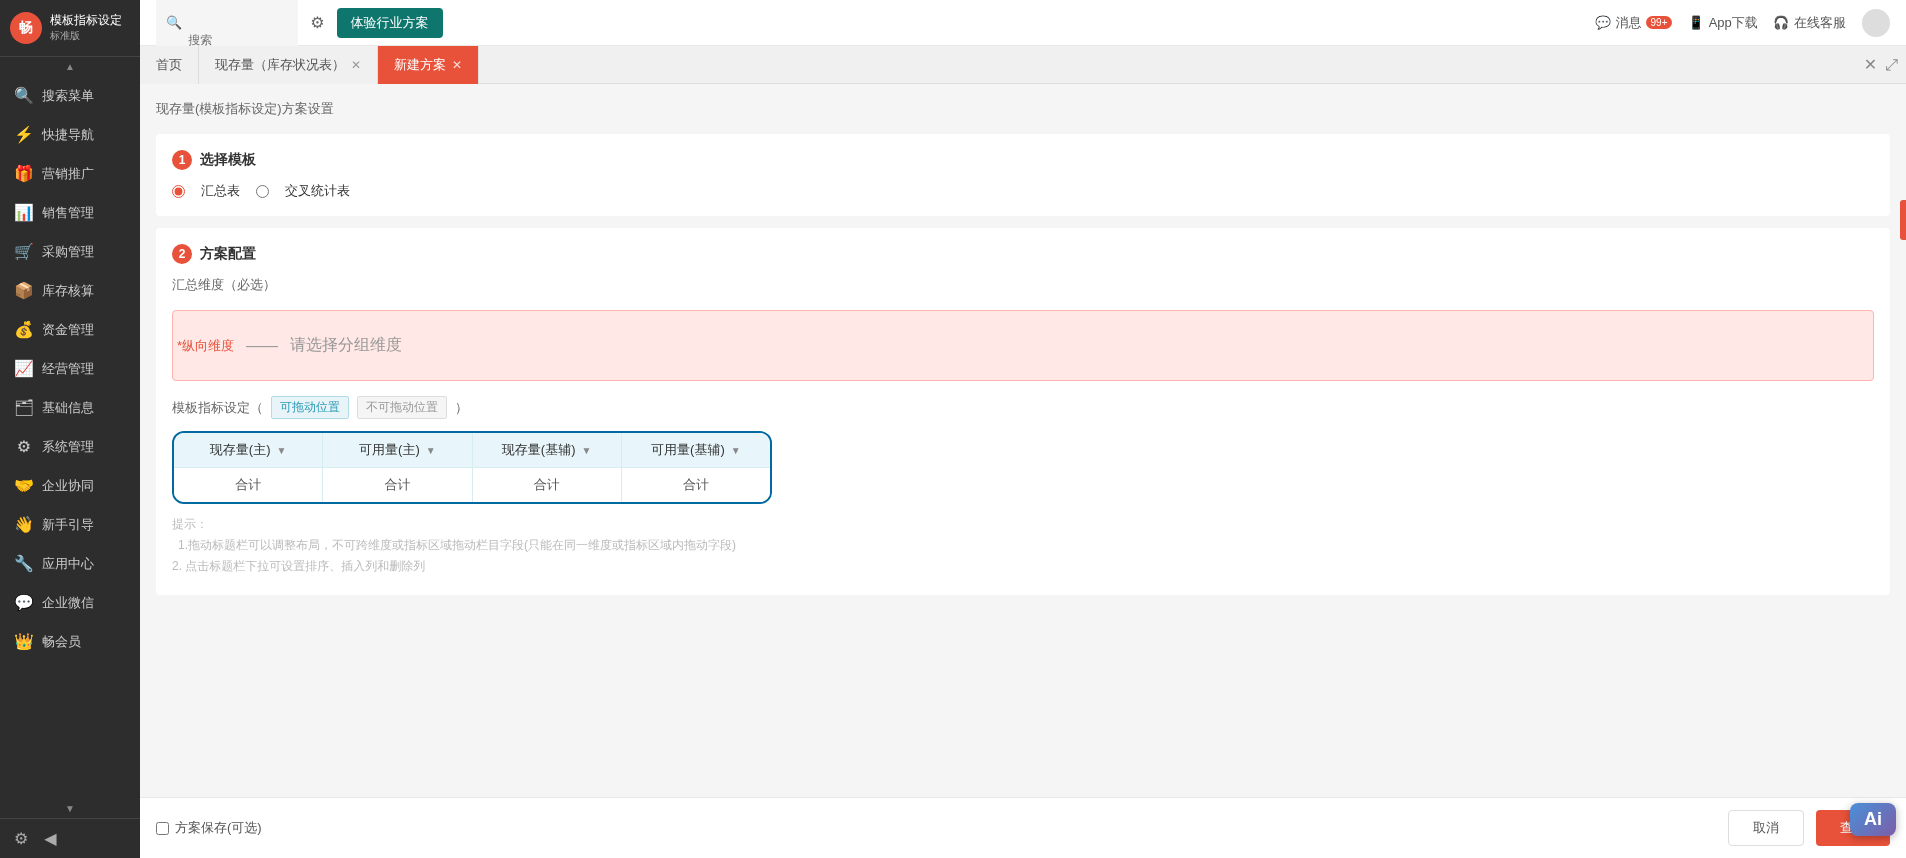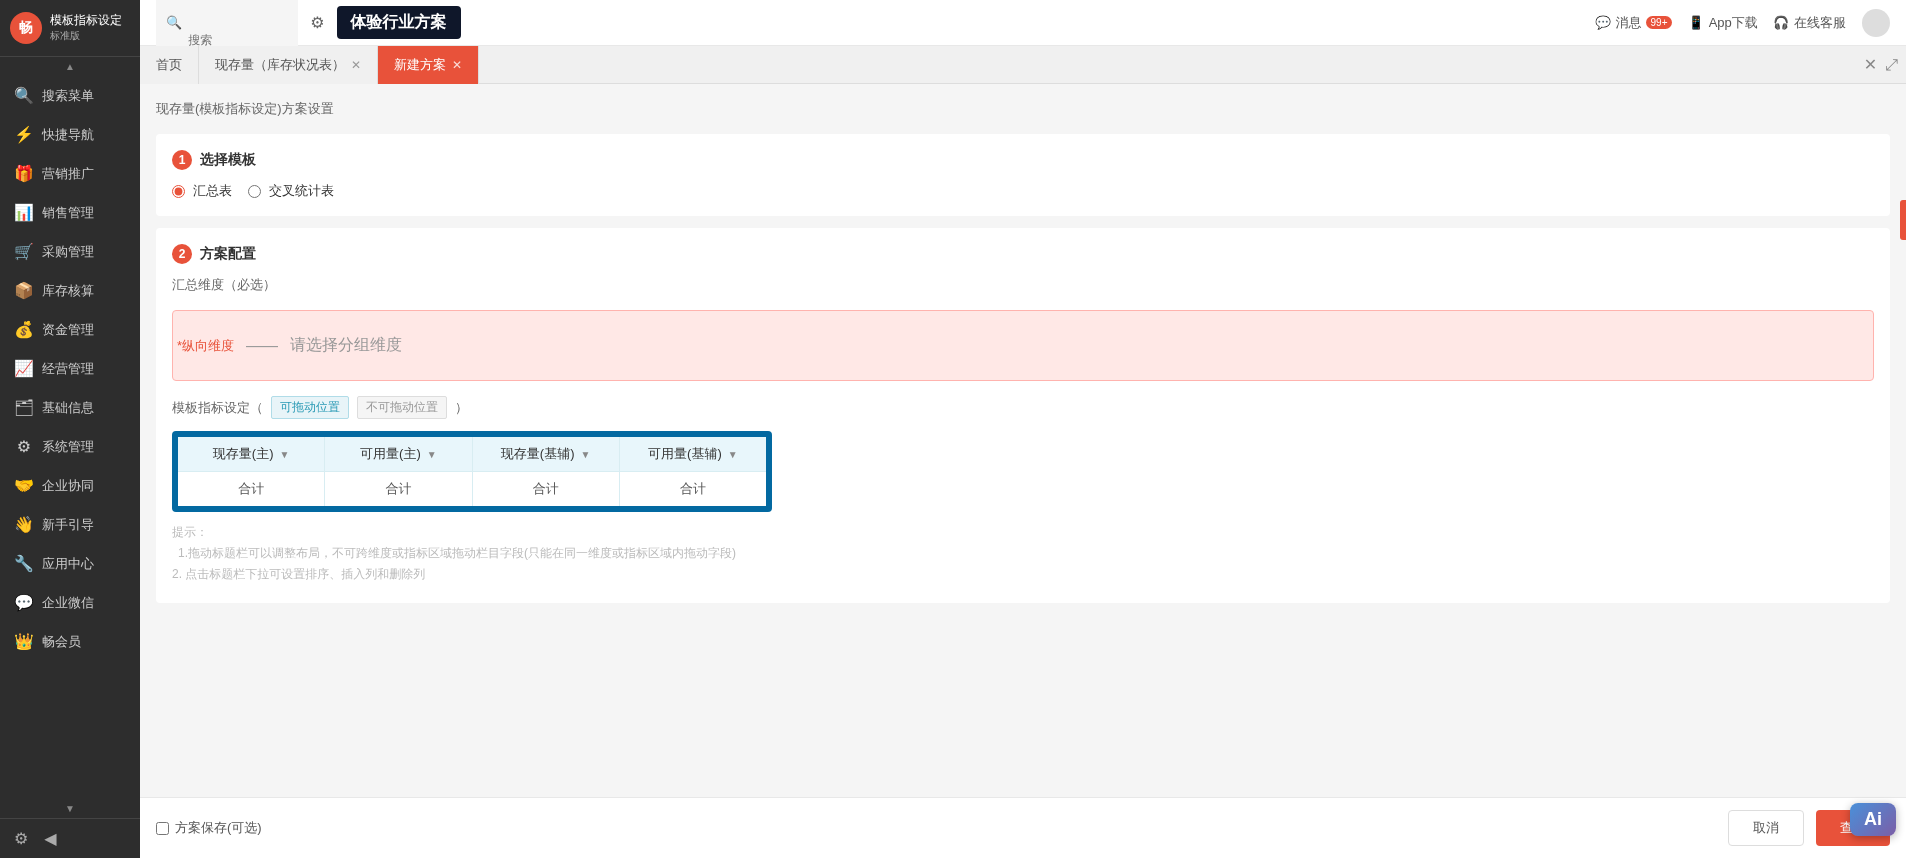--- a/index.html
+++ b/index.html
@@ -62,22 +62,22 @@
     }
     .topbar-search {
       display: flex; align-items: center; gap: 6px;
       background: #f5f5f5; border-radius: 4px; padding: 4px 10px;
     }
     .topbar-search input {
       border: none; background: transparent; outline: none; font-size: 12px; width: 100px; margin-top: 34px;
     }
     .topbar-gear { font-size: 16px; color: #666; cursor: pointer; }
     .topbar-trial {
-      background: #0f172a; color: white; border: none; border-radius: 4px;
-      padding: 6px 14px; font-size: 16px; cursor: pointer; font-weight: bold;
+      background: #0f766e; color: white; border: none; border-radius: 4px;
+      padding: 6px 14px; font-size: 13px; cursor: pointer;
     }
     .topbar-right {
       margin-left: auto; display: flex; align-items: center; gap: 16px;
     }
     .topbar-msg { display: flex; align-items: center; gap: 4px; cursor: pointer; color: #555; font-size: 13px; }
     .badge {
       background: #e8523a; color: white; border-radius: 10px;
       padding: 1px 5px; font-size: 10px;
     }
     .topbar-app { display: flex; align-items: center; gap: 4px; cursor: pointer; color: #555; font-size: 13px; }
@@ -123,21 +123,21 @@
       display: flex; align-items: center; gap: 8px; margin-bottom: 12px;
     }
     .step-num {
       width: 20px; height: 20px; border-radius: 50%;
       background: #e8523a; color: white; font-size: 12px;
       display: flex; align-items: center; justify-content: center; font-weight: bold;
     }
     .step-title { font-size: 14px; font-weight: bold; color: #333; }
 
     .radio-group { display: flex; align-items: center; gap: 16px; }
-    .radio-item { display: flex; align-items: center; gap: 8px; cursor: pointer; font-size: 13px; color: #333; }
+    .radio-item { display: flex; align-items: center; gap: 16px; cursor: pointer; font-size: 13px; color: #333; }
     .radio-item input[type=radio] { accent-color: #e8523a; }
 
     
     .dim-label { font-size: 13px; color: #666; margin-bottom: 16px; }
     .dim-error-box {
       background: #ffe8e6; border: 1px solid #ffb3ae; border-radius: 4px;
       padding: 24px 4px; display: flex; align-items: center; gap: 12px;
     }
     .dim-required { color: #e8523a; font-size: 13px; }
     .dim-arrow { color: #999; font-size: 16px; }
@@ -149,21 +149,21 @@
       display: inline-block; background: #e8f4f8; border: 1px solid #b0dce8;
       border-radius: 2px; padding: 2px 8px; font-size: 12px; color: #2a9ab5;
     }
     .indicator-tag2 {
       display: inline-block; background: #f5f5f5; border: 1px solid #ddd;
       border-radius: 2px; padding: 2px 8px; font-size: 12px; color: #999;
     }
 
     
     .stats-label { font-size: 13px; color: #2a9ab5; margin-bottom: 8px; font-weight: bold; }
-    .stats-table { border: 6px solid #0369a1; border-radius: 4px; overflow: hidden; width: 600px; }
+    .stats-table { border: 2px solid #0369a1; border-radius: 12px; overflow: hidden; width: 600px; }
     .stats-table-header {
       display: flex; background: #e8f6fb;
     }
     .stats-col {
       flex: 1; border-right: 1px solid #d8edf2; text-align: center;
     }
     .stats-col:last-child { border-right: none; }
     .stats-col-header {
       display: flex; align-items: center; justify-content: center; gap: 6px;
       padding: 8px; font-size: 13px; color: #333; cursor: pointer;

